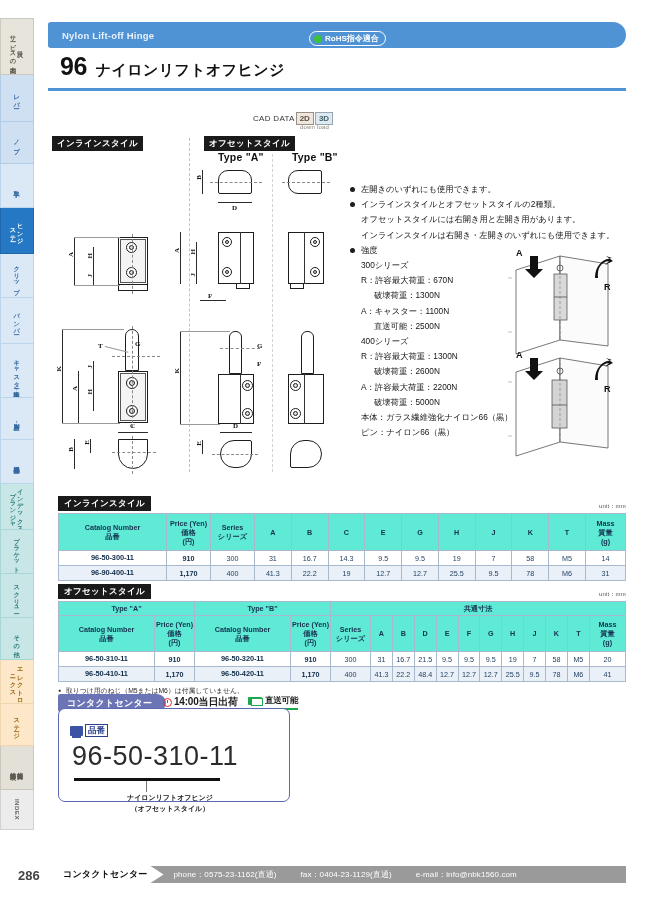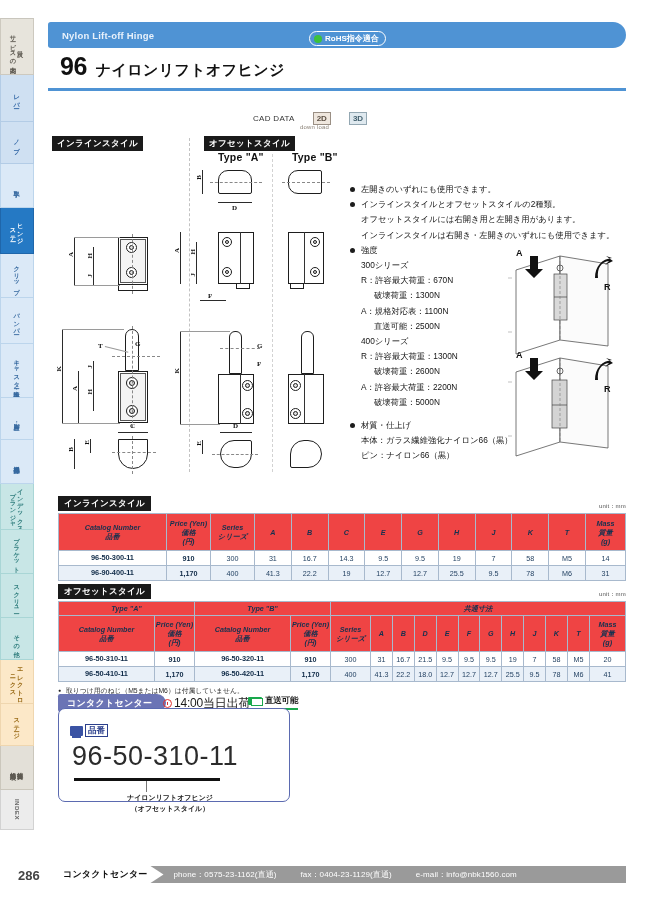--- a/index.html
+++ b/index.html
@@ -58,21 +58,21 @@
   }
   .rohs-dot { width:8px; height:8px; border-radius:50%; background:#3cc13c; display:block; }
   .rohs-badge span.txt { font-size:8px; font-weight:bold; color:#fff; letter-spacing:0; }
 
   .title-row { position:absolute; left:60px; top:52px; display:flex; align-items:baseline; gap:9px; }
   .title-num { font-size:25px; font-weight:bold; color:#111; letter-spacing:-0.5px; }
   .title-jp  { font-size:15px; font-weight:bold; color:#111; letter-spacing:.4px; }
   .title-rule { position:absolute; left:48px; top:88px; width:578px; height:3px; background:#4f93d4; }
 
   
-  .cad { position:absolute; left:253px; top:112px; display:flex; align-items:center; gap:18px;text-align:center; }
+  .cad { position:absolute; left:253px; top:112px; display:flex; align-items:center; gap:1px;text-align:center; }
   .cad-label { font-size:8px; color:#333; letter-spacing:.3px; }
   .cad-chip {
     font-size:8px; font-weight:bold; padding:0 3px; border:1px solid #9a8f84;
     background:#efe7de; color:#5b4f44; line-height:11px; display:inline-block;
   }
   .cad-chip.b3d { background:#dfe9ef; color:#44616f; border-color:#93a7b2; }
   .cad-dl { position:absolute; left:300px; top:124px; font-size:6px; color:#8c8378; letter-spacing:.2px; }
 
   
   .drawings { position:absolute; left:50px; top:134px; width:290px; height:340px; }
@@ -122,21 +122,21 @@
   .tbl-tag {
     background:#1a1a1a; color:#fff; font-size:8.5px; font-weight:bold;
     padding:1.5px 6px; display:inline-block; letter-spacing:.3px;
   }
   .unit { font-size:6px; color:#555; letter-spacing:.2px; }
   table.spec { border-collapse:collapse; width:100%; table-layout:fixed; }
   table.spec th, table.spec td {
     border:0.7px solid #a8b9cd; text-align:center; vertical-align:middle;
     font-size:7.2px; color:#15314f; line-height:1.25; padding:1px 0;
   }
-  table.spec th { background:#ef4444; font-weight:bold; height:15px;font-style:italic; }
+  table.spec th { background:#5eead4; font-weight:bold; height:15px; }
   table.spec thead tr.hdr-main th { height:37px; }
   table.spec td { background:#fff; color:#0f2a47; font-weight:bold; height:15px; }
   table.spec tr.alt td { background:#e9f0f8; }
   table.spec td.num { font-weight:normal; color:#1b3a5c; }
   table.spec td.cat { font-weight:bold; letter-spacing:-0.1px; font-size:7.4px; }
   table.spec td.pri { font-weight:bold; }
   .note { font-size:6.8px; color:#2a2a2a; padding-left:8px; position:relative; }
   .note::before { content:"\25CF"; position:absolute; left:0; top:0.5px; font-size:5px; color:#222; }
 
   
@@ -148,21 +148,21 @@
   .badge-ship {
     position:absolute; left:163px; top:695px; display:flex; align-items:center; gap:2px;
     border-bottom:2px solid #e03030; padding-bottom:1px;
   }
   .badge-ship .clk {
     width:9px; height:9px; border-radius:50%; border:1.3px solid #e03030; position:relative;
   }
   .badge-ship .clk::after {
     content:""; position:absolute; left:3px; top:1.5px; width:1px; height:3.2px; background:#e03030;
   }
-  .badge-ship .t { font-size:12px; font-weight:normal; color:#1a1a1a; letter-spacing:-0.2px; }
+  .badge-ship .t { font-size:10px; font-weight:bold; color:#1a1a1a; letter-spacing:-0.2px; }
   .badge-direct {
     position:absolute; left:248px; top:695px; display:flex; align-items:center; gap:3px;
     border-bottom:2px solid #19a84c; padding-bottom:1px;
   }
   .truck { width:14px; height:8px; background:#19a84c; border-radius:1px; position:relative; }
   .truck::after {
     content:""; position:absolute; left:3px; top:1px; width:10px; height:6px; background:#fff;
     border:0.7px solid #19a84c;
   }
   .badge-direct .t { font-size:8.5px; font-weight:bold; color:#1a1a1a; letter-spacing:-0.2px; }
@@ -417,28 +417,27 @@
 
   <div class="specs">
     <div class="spec-li">左開きのいずれにも使用できます。</div>
     <div class="spec-li">インラインスタイルとオフセットスタイルの2種類。</div>
     <div class="spec-sub">オフセットスタイルには右開き用と左開き用があります。</div>
     <div class="spec-sub">インラインスタイルは右開き・左開きのいずれにも使用できます。</div>
     <div class="spec-li">強度</div>
     <div class="spec-sub spec-ind1">300シリーズ</div>
     <div class="spec-sub spec-ind1">R：許容最大荷重：670N</div>
     <div class="spec-sub spec-ind2">破壊荷重：1300N</div>
-    <div class="spec-sub spec-ind1">A：規格対応表：1100N</div>
+    <div class="spec-sub spec-ind1">A：キャスター：1100N</div>
     <div class="spec-sub spec-ind2">直送可能：2500N</div>
     <div class="spec-sub spec-ind1">400シリーズ</div>
     <div class="spec-sub spec-ind1">R：許容最大荷重：1300N</div>
     <div class="spec-sub spec-ind2">破壊荷重：2600N</div>
     <div class="spec-sub spec-ind1">A：許容最大荷重：2200N</div>
     <div class="spec-sub spec-ind2">破壊荷重：5000N</div>
-    <div class="spec-li" style="margin-top:8px;">材質・仕上げ</div>
     <div class="spec-sub spec-ind1">本体：ガラス繊維強化ナイロン66（黒）</div>
     <div class="spec-sub spec-ind1">ピン：ナイロン66（黒）</div>
   </div>
 
   <div class="hingepic" style="left:498px; top:248px; width:130px; height:110px;">
     <svg width="130" height="110" viewBox="0 0 130 110">
       <polygon points="18,22 62,8 62,92 18,106" fill="#fff" stroke="#555" stroke-width="0.8"></polygon>
       <polygon points="62,8 110,16 110,98 62,92" fill="#fbfbfb" stroke="#555" stroke-width="0.8"></polygon>
       <rect x="56" y="26" width="13" height="46" fill="#d9d9d9" stroke="#444" stroke-width="0.7"></rect>
       <line x1="56" y1="49" x2="69" y2="49" stroke="#444" stroke-width="0.7"></line>
@@ -618,21 +617,21 @@
             <td class="num">20</td>
           </tr>
           <tr class="alt">
             <td class="cat">96-50-410-11</td>
             <td class="pri">1,170</td>
             <td class="cat">96-50-420-11</td>
             <td class="pri">1,170</td>
             <td class="num">400</td>
             <td class="num">41.3</td>
             <td class="num">22.2</td>
-            <td class="num">18.0</td>
+            <td class="num">48.4</td>
             <td class="num">12.7</td>
             <td class="num">12.7</td>
             <td class="num">12.7</td>
             <td class="num">25.5</td>
             <td class="num">9.5</td>
             <td class="num">78</td>
             <td class="num">M6</td>
             <td class="num">41</td>
           </tr>
         </tbody>

